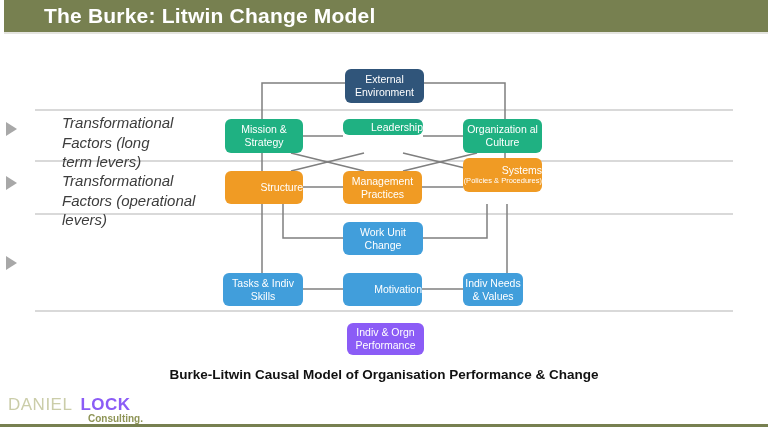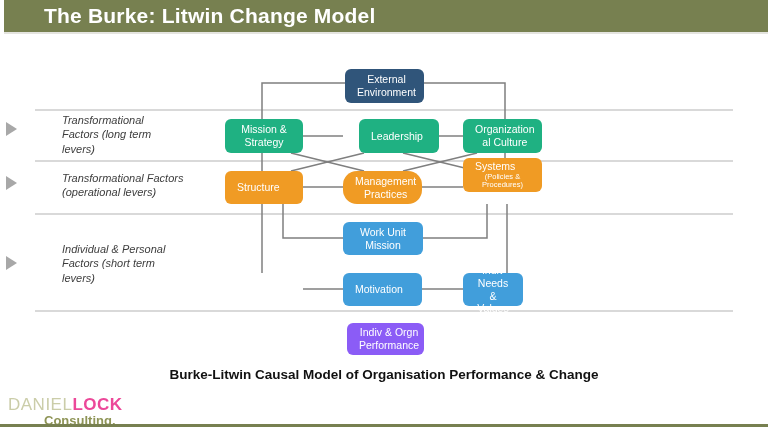--- a/index.html
+++ b/index.html
@@ -7,47 +7,47 @@
 
   
   .titlebar{position:absolute;top:0;left:4px;width:768px;height:34px;background:#778050;
     border-bottom:2px solid #e4e4df;box-sizing:border-box;display:flex;align-items:center;padding-left:40px;}
   .titlebar .t{color:#ffffff;font-size:21px;font-weight:bold;letter-spacing:.2px;}
 
   
   .wires{position:absolute;top:0;left:0;width:768px;height:427px;}
 
   
-  .node{position:absolute;border-radius:6px;display:flex;flex-direction:column;align-items:flex-start;
-    justify-content:center;color:#fff;font-size:10.5px;line-height:1.2;text-align:center;box-sizing:border-box;padding:12px;}
+  .node{position:absolute;border-radius:6px;display:flex;flex-direction:column;align-items:flex-end;
+    justify-content:center;color:#fff;font-size:10.5px;line-height:1.2;text-align:center;box-sizing:border-box;padding:0;}
   .nb-darkblue{background:#30557a;}
   .nb-green{background:#1fb182;}
   .nb-orange{background:#f09b24;}
   .nb-blue{background:#419edb;}
   .nb-red{background:#8b5cf6;}
   .node .sub{font-size:7.5px;line-height:1.15;}
 
   
   .tri{position:absolute;width:0;height:0;border-top:7px solid transparent;
     border-bottom:7px solid transparent;border-left:11px solid #a8a8a8;}
-  .flabel{position:absolute;left:62px;font-size:11px;font-style:italic;color:#3d3d3d;line-height:1.3;}
+  .flabel{position:absolute;left:62px;font-size:15px;font-style:italic;color:#3d3d3d;line-height:1.3;}
   .flabel.w1{width:112px;top:113px;}
   .flabel.w2{width:142px;top:171px;}
   .flabel.w3{width:118px;top:242px;}
 
   
   .caption{position:absolute;top:367px;left:0;width:768px;text-align:center;
     font-size:13.5px;font-weight:bold;color:#111;}
 
   
   .logo{position:absolute;left:8px;top:396px;line-height:1;}
   .logo .l1{font-size:17px;letter-spacing:.5px;}
   .logo .daniel{color:#cbcda9;font-weight:400;}
-  .logo .lock{color:#ec4899;font-weight:700;}
-  .logo .tag{display:block;font-size:13px;font-weight:700;color:#8e9456;margin-left:36px;margin-top:1px;}
+  .logo .lock{color:#8b5cf6;font-weight:700;margin-left:8px;}
+  .logo .tag{display:block;font-size:10px;font-weight:700;color:#8e9456;margin-left:80px;margin-top:1px;}
 
   .bottombar{position:absolute;left:0;bottom:0;width:768px;height:3px;background:#778050;}
 </style>
 </head>
 <body>
 
 <div class="slide">
 
   <div class="titlebar">
     <div class="t">The Burke: Litwin Change Model</div>
@@ -92,51 +92,53 @@
     </g>
   </svg>
 
   <div class="tri" style="left:6px;top:122px;"></div>
   <div class="flabel w1">Transformational Factors (long term levers)</div>
 
   <div class="tri" style="left:6px;top:176px;"></div>
   <div class="flabel w2">Transformational Factors (operational levers)</div>
 
   <div class="tri" style="left:6px;top:256px;"></div>
-  <div class="flabel w3">Individual &amp; Personal Factors (short term levers)</div>
 
   <div class="node nb-darkblue" style="left:345px;top:69px;width:79px;height:34px;">
     <span>External Environment</span>
   </div>
 
   <div class="node nb-green" style="left:225px;top:119px;width:78px;height:34px;">
     <span>Mission &amp; Strategy</span>
   </div>
-  <div class="node nb-green" style="left:343px;top:119px;width:80px;height:34px;margin-left:16px;">
+  <div class="node nb-green" style="left:343px;top:119px;width:80px;height:16px;">
     <span>Leadership</span>
   </div>
   <div class="node nb-green" style="left:463px;top:119px;width:79px;height:34px;">
     <span>Organization al Culture</span>
   </div>
 
   <div class="node nb-orange" style="left:225px;top:171px;width:78px;height:33px;">
     <span>Structure</span>
   </div>
-  <div class="node nb-orange" style="left:343px;top:171px;width:79px;height:33px;border-radius:14px;">
+  <div class="node nb-orange" style="left:343px;top:171px;width:79px;height:33px;">
     <span>Management Practices</span>
   </div>
   <div class="node nb-orange" style="left:463px;top:158px;width:79px;height:34px;">
     <span>Systems</span>
     <span class="sub">(Policies &amp; Procedures)</span>
   </div>
 
   <div class="node nb-blue" style="left:343px;top:222px;width:80px;height:33px;">
-    <span>Work Unit Mission</span>
+    <span>Work Unit Change</span>
   </div>
 
+  <div class="node nb-blue" style="left:223px;top:273px;width:80px;height:33px;">
+    <span>Tasks &amp; Indiv Skills</span>
+  </div>
   <div class="node nb-blue" style="left:343px;top:273px;width:79px;height:33px;">
     <span>Motivation</span>
   </div>
   <div class="node nb-blue" style="left:463px;top:273px;width:60px;height:33px;">
     <span>Indiv Needs &amp; Values</span>
   </div>
 
   <div class="node nb-red" style="left:347px;top:323px;width:77px;height:32px;">
     <span>Indiv &amp; Orgn Performance</span>
   </div>

